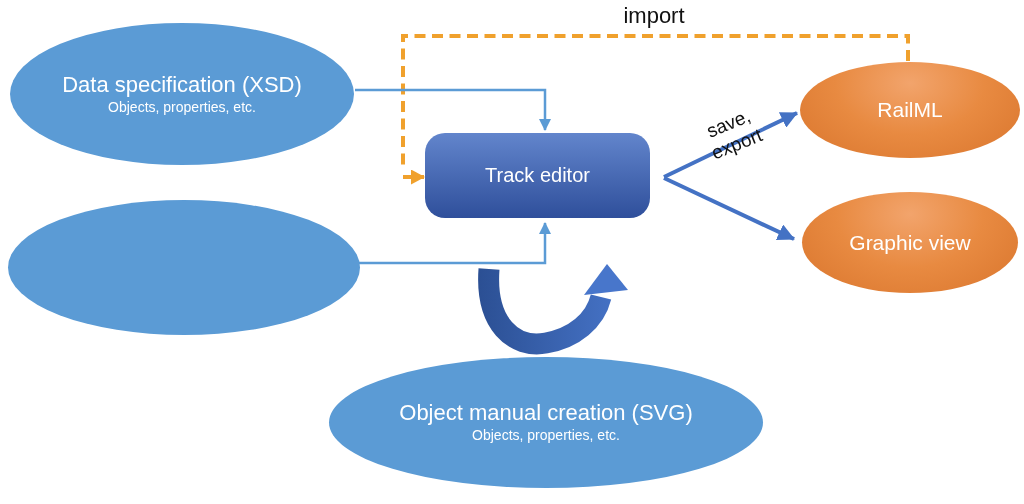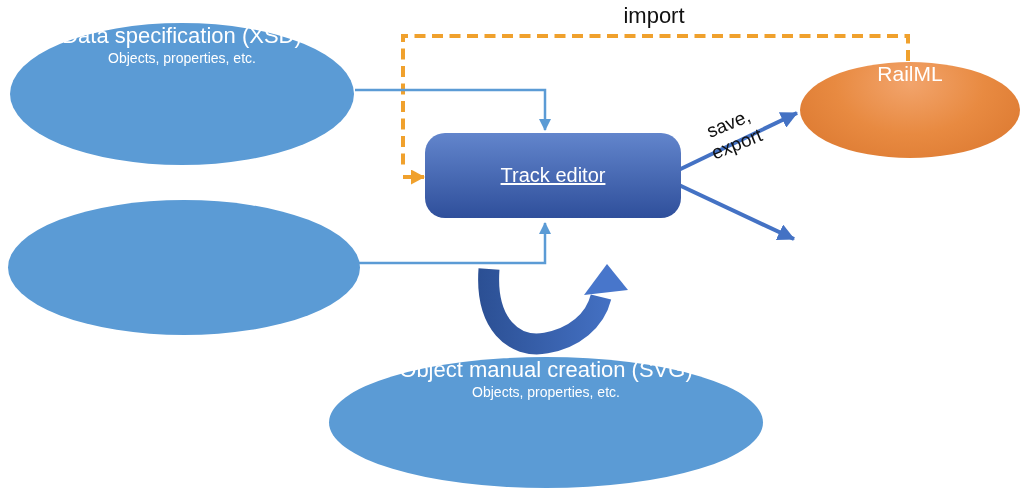--- a/index.html
+++ b/index.html
@@ -1,31 +1,31 @@
 <!DOCTYPE html>
 <html style="--node_blue: #5B9BD5; --box_top: #6285CC; --box_bottom: #2F4F9B; --orange_light: #F2A46C; --orange_mid: #E88A41; --orange_dark: #D9752D; --connector_blue: #5B9BD5; --arrow_blue: #4472C4; --dashed_orange: #F0A12D; --curve_dark: #2B4F93; --curve_light: #4876CB; --label_text: #111111; --node_text: #FFFFFF;"><head>
 <meta charset="utf-8">
 <style>
   html,body{margin:0;padding:0;background:#ffffff;}
   #diagram{
     position:relative;width:1024px;height:504px;background:#ffffff;overflow:hidden;
     font-family:"Liberation Sans",sans-serif;
   }
   #connector-layer{position:absolute;left:0;top:0;width:1024px;height:504px;}
-  .node{position:absolute;display:flex;flex-direction:column;align-items:center;justify-content:flex-start;text-align:center;color:#ffffff;}
+  .node{position:absolute;display:flex;flex-direction:column;align-items:center;justify-content:center;text-align:center;color:#ffffff;}
   .ellipse{border-radius:50%;}
   .blue-ellipse{background:var(--node_blue);}
   .orange-ellipse{background:radial-gradient(ellipse at 50% 22%, var(--orange_light) 0%, var(--orange_mid) 48%, var(--orange_dark) 100%);}
   .node-title{font-size:22px;line-height:1.2;}
   .node-subtitle{font-size:14px;line-height:1.25;max-width:205px;margin-top:1px;}
   .single-label{font-size:21px;}
   #track-editor-box{
-    position:absolute;left:425px;top:133px;width:256px;height:85px;border-radius:20px;
+    position:absolute;left:425px;top:133px;width:225px;height:85px;border-radius:20px;
     background:linear-gradient(180deg, var(--box_top) 0%, var(--box_bottom) 100%);
-    display:flex;align-items:center;justify-content:center;color:#ffffff;font-size:20px;text-decoration:underline;
+    display:flex;align-items:center;justify-content:center;color:#ffffff;font-size:20px;
   }
   .float-label{position:absolute;color:#111111;}
   #import-label{left:598px;top:3px;width:112px;text-align:center;font-size:22px;}
   #save-export-label{
     left:678px;top:112px;width:110px;text-align:center;font-size:19px;line-height:1.18;
     white-space:pre-line;transform:rotate(-22deg);
   }
   
   .conn-light{stroke:var(--connector_blue);stroke-width:2.5px;fill:none;}
   .conn-dark{stroke:var(--arrow_blue);stroke-width:4px;fill:none;}
@@ -86,18 +86,21 @@
   </div>
 
   <div id="track-editor-box">
     <span>Track editor</span>
   </div>
 
   <div class="node ellipse orange-ellipse" style="left:800px;top:62px;width:220px;height:96px;">
     <span class="single-label">RailML</span>
   </div>
 
+  <div class="node ellipse orange-ellipse" style="left:802px;top:192px;width:216px;height:101px;">
+    <span class="single-label">Graphic view</span>
+  </div>
 
   <div id="import-label" class="float-label">import</div>
   <div id="save-export-label" class="float-label">save,
 export</div>
 
 </div>
 
 </body></html>

